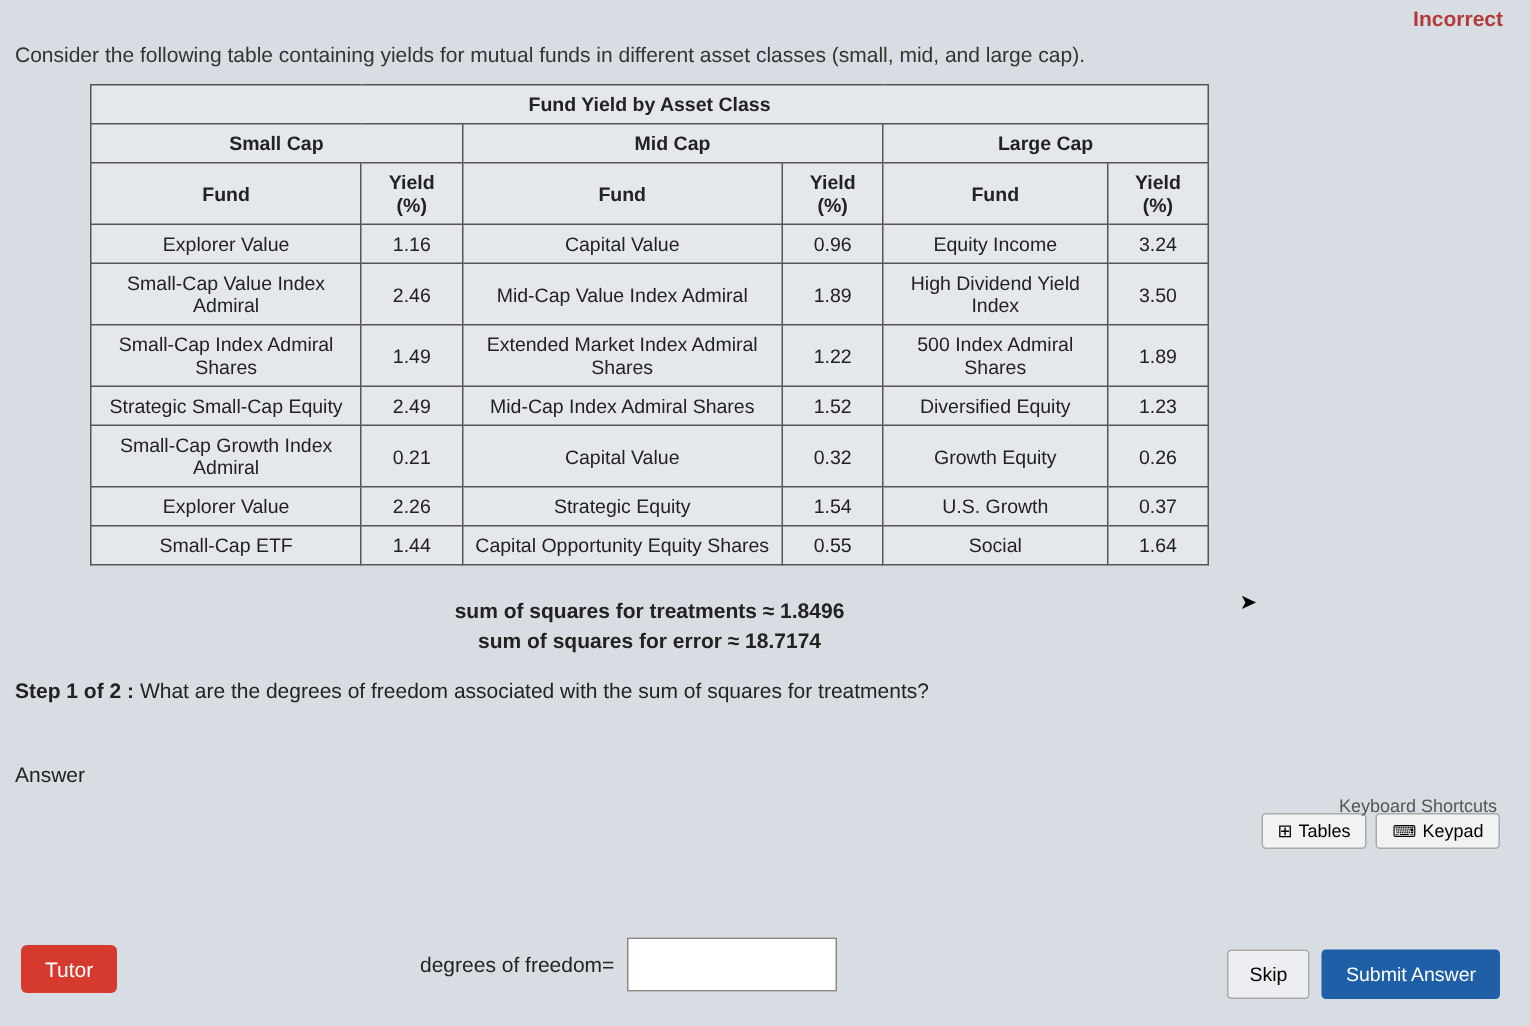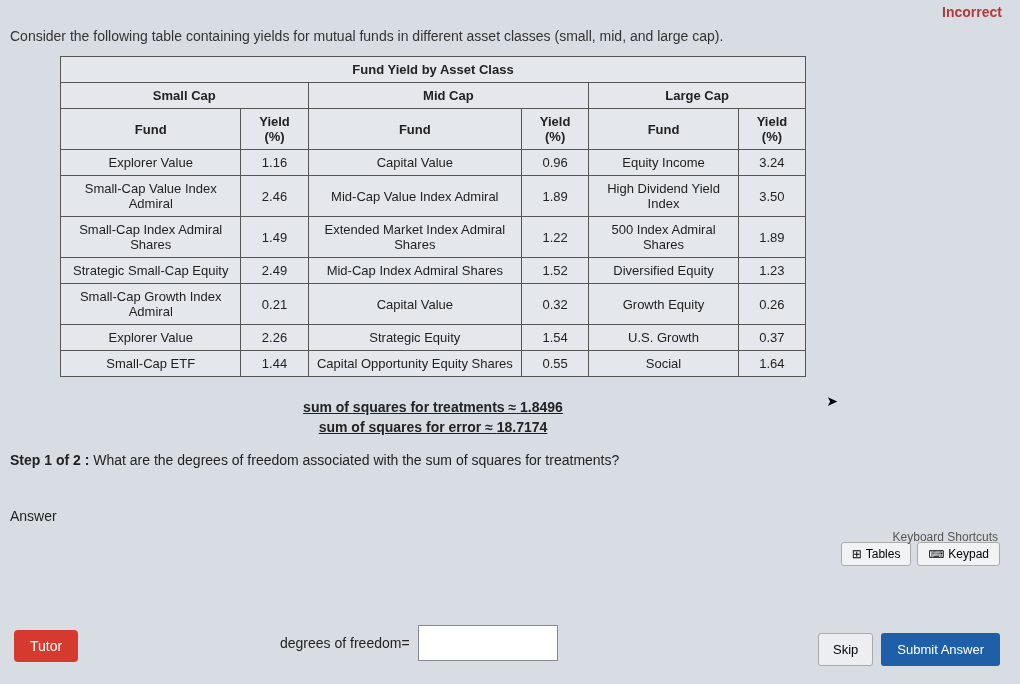--- a/index.html
+++ b/index.html
@@ -44,21 +44,20 @@
   border: 1px solid #555;
   padding: 5px 8px;
   text-align: center;
   font-size: 13px;
 }
 table.data th { font-weight: bold; }
 .calcs {
   text-align: center;
   margin-top: 22px;
   font-size: 14px;
-  text-decoration: underline;
 }
 .calcs div { margin: 4px 0; }
 .step {
   position: absolute;
   top: 452px;
   left: 10px;
   font-size: 14px;
 }
 .step b { font-weight: bold; }
 .answer-label {

